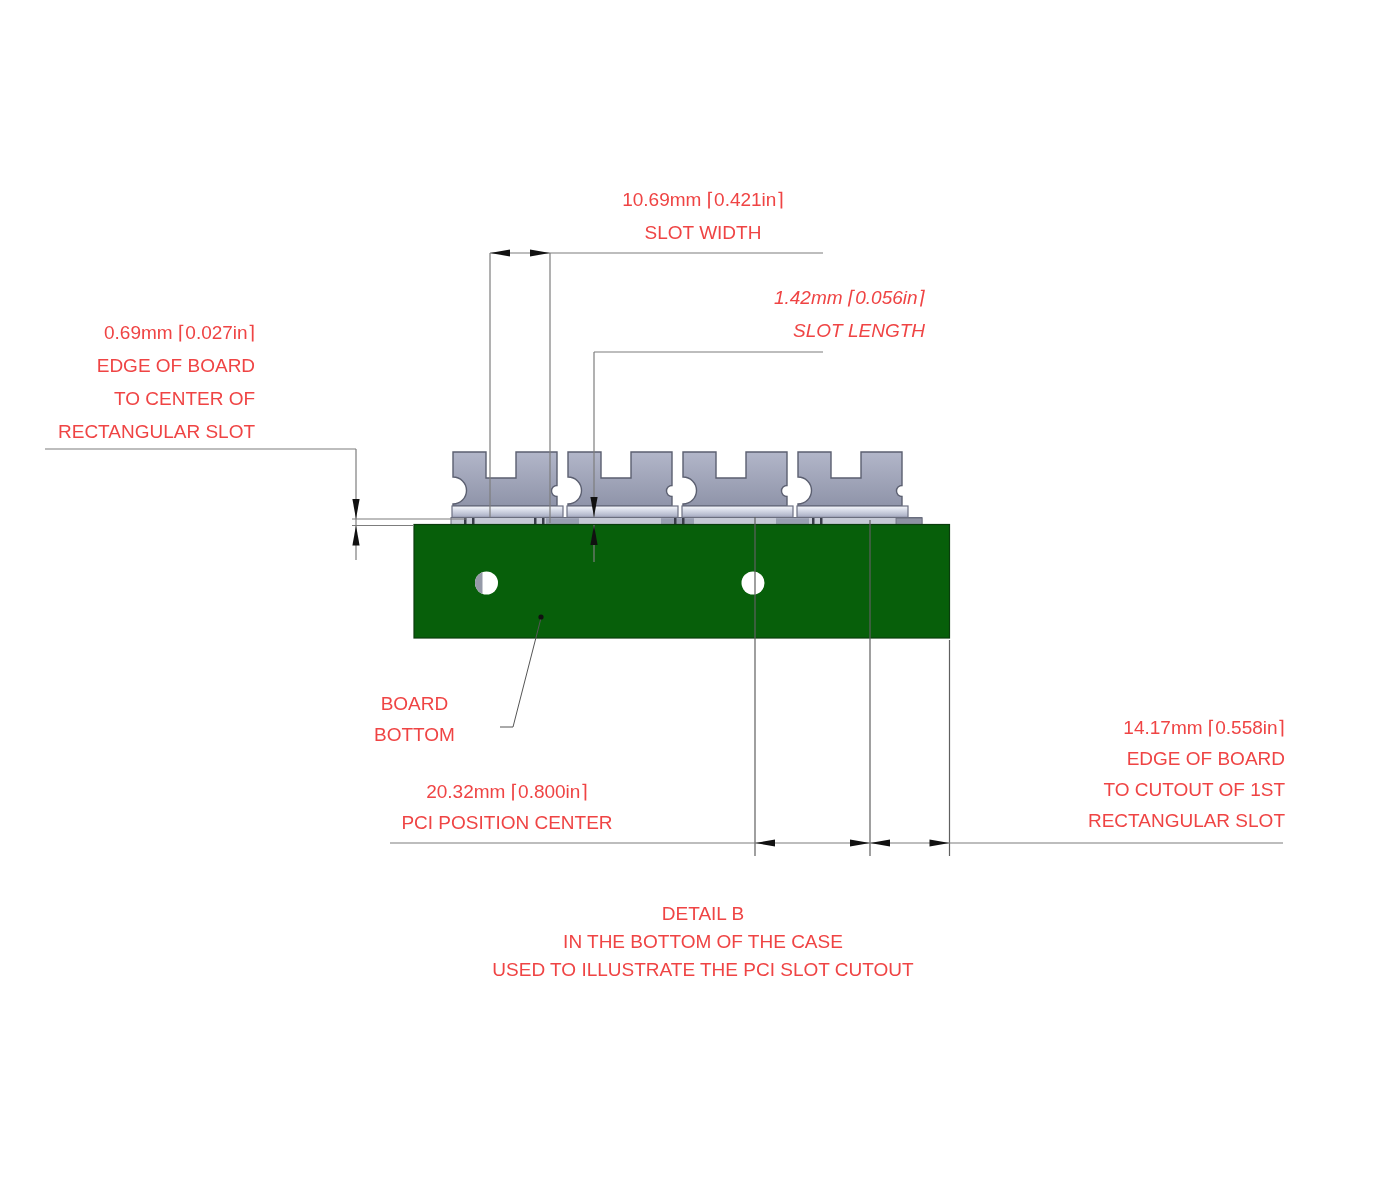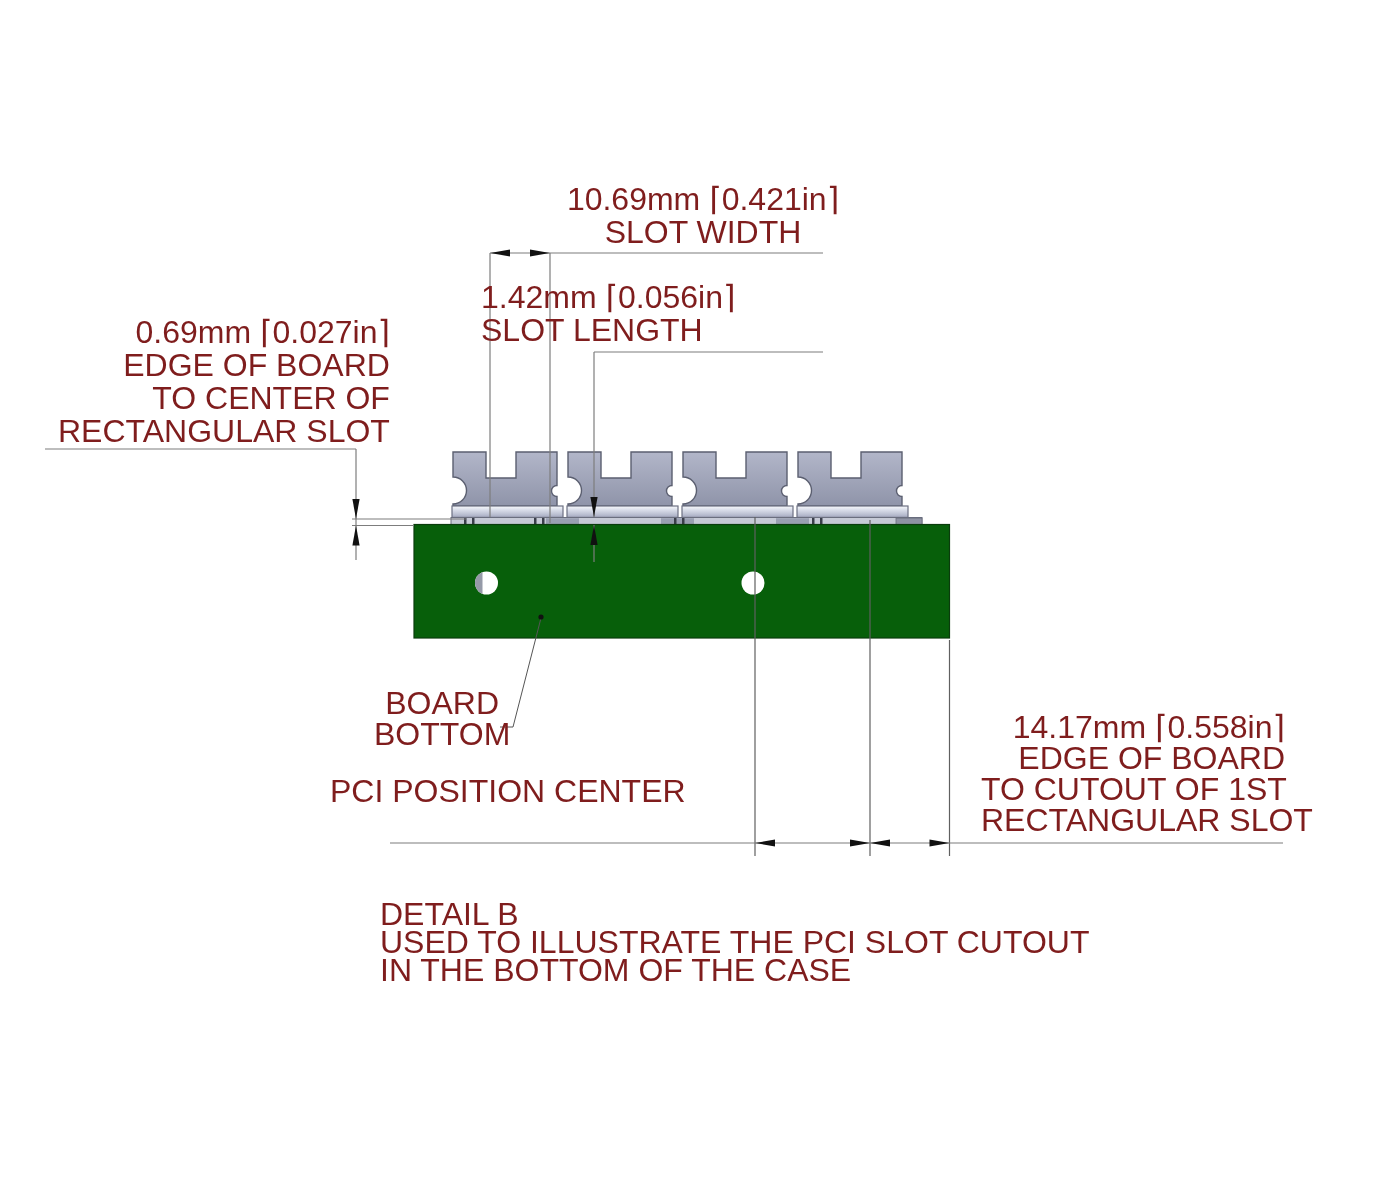--- a/index.html
+++ b/index.html
@@ -1,29 +1,29 @@
 <!DOCTYPE html>
 <html><head>
 <meta charset="utf-8">
 <style>
   html,body{margin:0;padding:0;background:#ffffff;}
   .canvas{
     position:relative;width:1377px;height:1200px;background:#ffffff;overflow:hidden;
     font-family:"Liberation Sans","DejaVu Sans",sans-serif;color:#111111;
   }
   .drawing-svg{position:absolute;left:0;top:0;}
-  .ann{position:absolute;font-size:32px;line-height:33px;white-space:nowrap;color:#7f1d1d;}
+  .ann{position:absolute;font-size:19px;line-height:33px;white-space:nowrap;color:#ef4444;}
   .ann div{min-height:1px;}
   #slot-width   {left:481px;top:183px;width:444px;text-align:center;}
-  #slot-length  {left:481px;top:281px;width:444px;text-align:left;}
+  #slot-length  {left:481px;top:281px;width:444px;text-align:right;font-style:italic;}
   #edge-left    {left:58px; top:316px;text-align:right;}
   #board-bottom {left:374px;top:688px;line-height:31px;text-align:center;}
   #pci-pitch    {left:330px;top:776px;width:354px;text-align:center;line-height:31px;}
   #edge-right   {left:981px;top:712px;width:304px;text-align:right;line-height:31px;}
-  #detail-title {left:380px;top:900px;width:646px;text-align:left;line-height:28px;}
+  #detail-title {left:380px;top:900px;width:646px;text-align:center;line-height:28px;}
 </style>
 </head>
 <body>
 
 <div class="canvas">
 
   <svg class="drawing-svg" width="1377" height="1200" viewBox="0 0 1377 1200">
     <defs>
       <linearGradient id="gradBody" x1="0" y1="0" x2="0" y2="1">
         <stop offset="0" stop-color="#b2b6c9"></stop>
@@ -134,29 +134,30 @@
     <div>TO CENTER OF</div>
     <div>RECTANGULAR SLOT</div>
   </div>
 
   <div class="ann" id="board-bottom">
     <div>BOARD</div>
     <div>BOTTOM</div>
   </div>
 
   <div class="ann" id="pci-pitch">
+    <div>20.32mm ⌈0.800in⌉</div>
     <div>PCI POSITION CENTER</div>
   </div>
 
   <div class="ann" id="edge-right">
     <div>14.17mm ⌈0.558in⌉</div>
     <div>EDGE OF BOARD</div>
     <div>TO CUTOUT OF 1ST</div>
     <div>RECTANGULAR SLOT</div>
   </div>
 
   <div class="ann" id="detail-title">
     <div>DETAIL B</div>
+    <div>IN THE BOTTOM OF THE CASE</div>
     <div>USED TO ILLUSTRATE THE PCI SLOT CUTOUT</div>
-    <div>IN THE BOTTOM OF THE CASE</div>
   </div>
 
 </div>
 
 </body></html>

